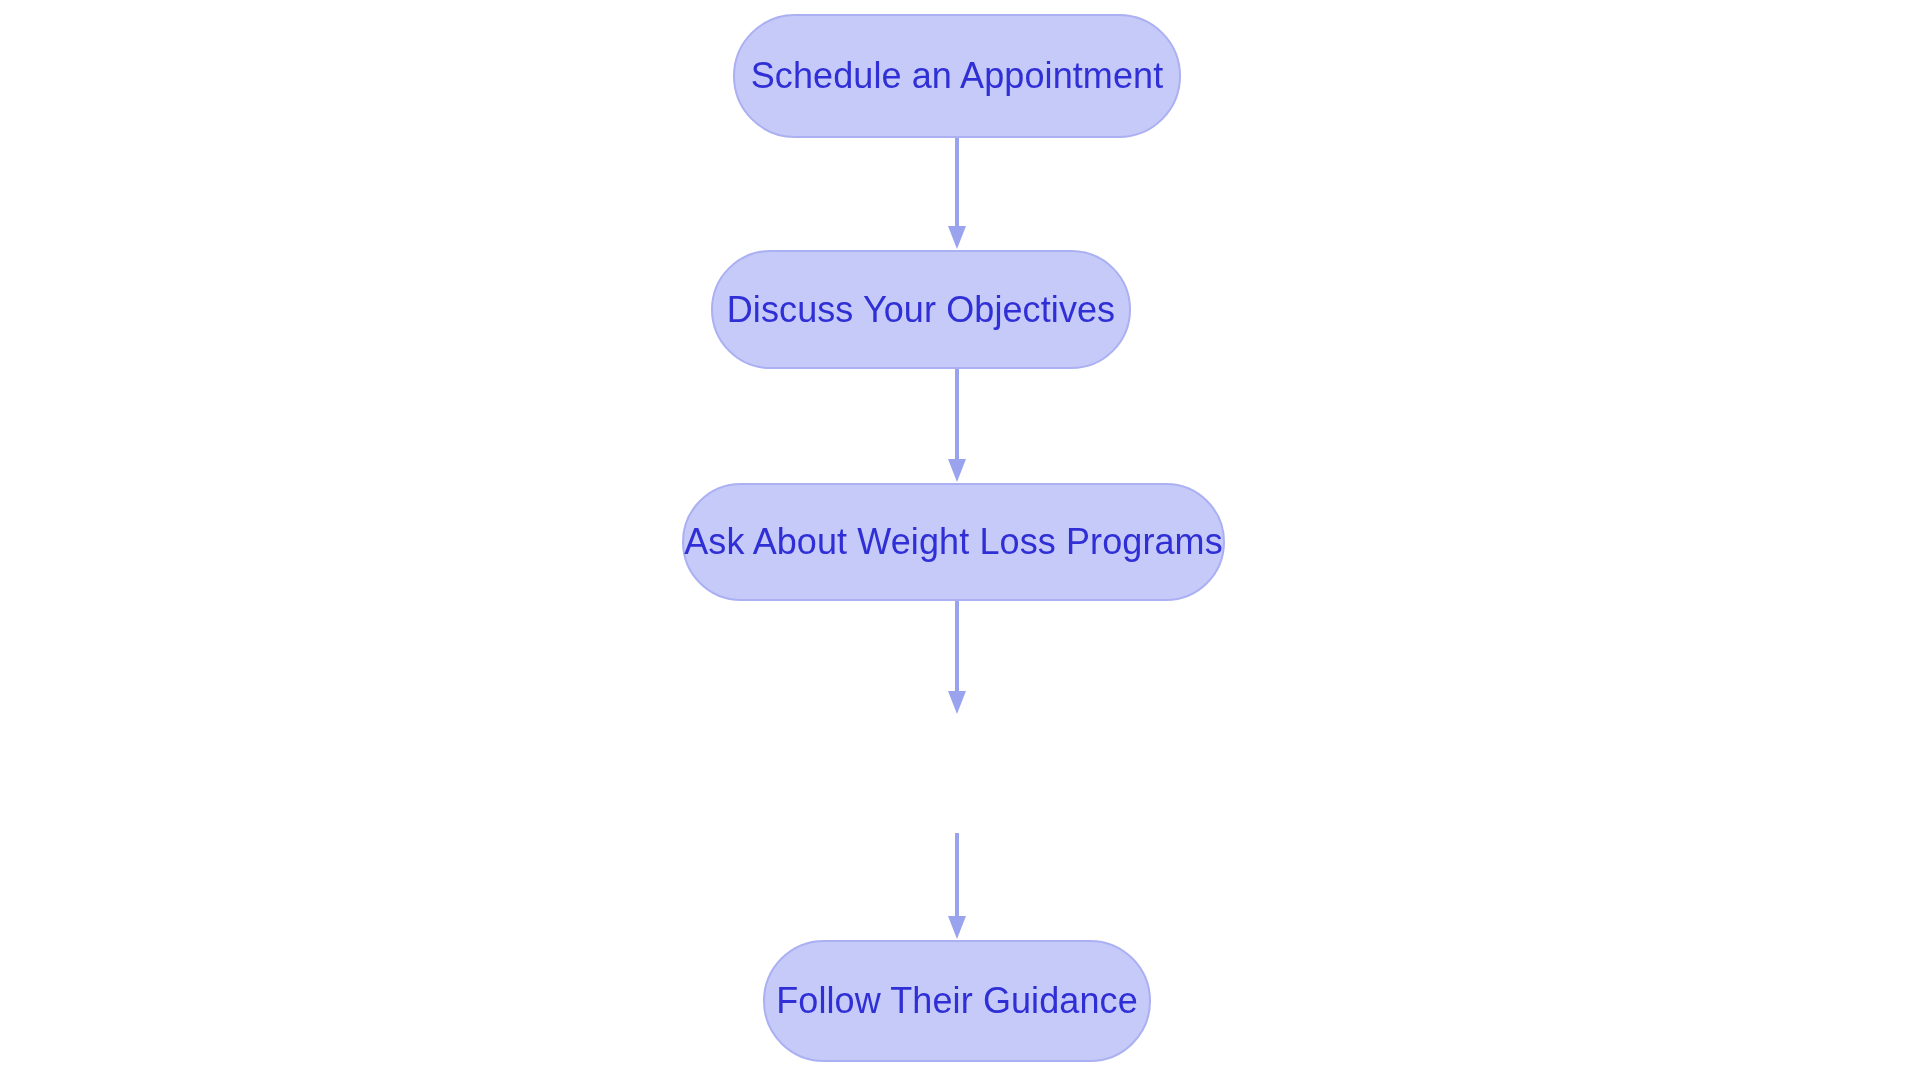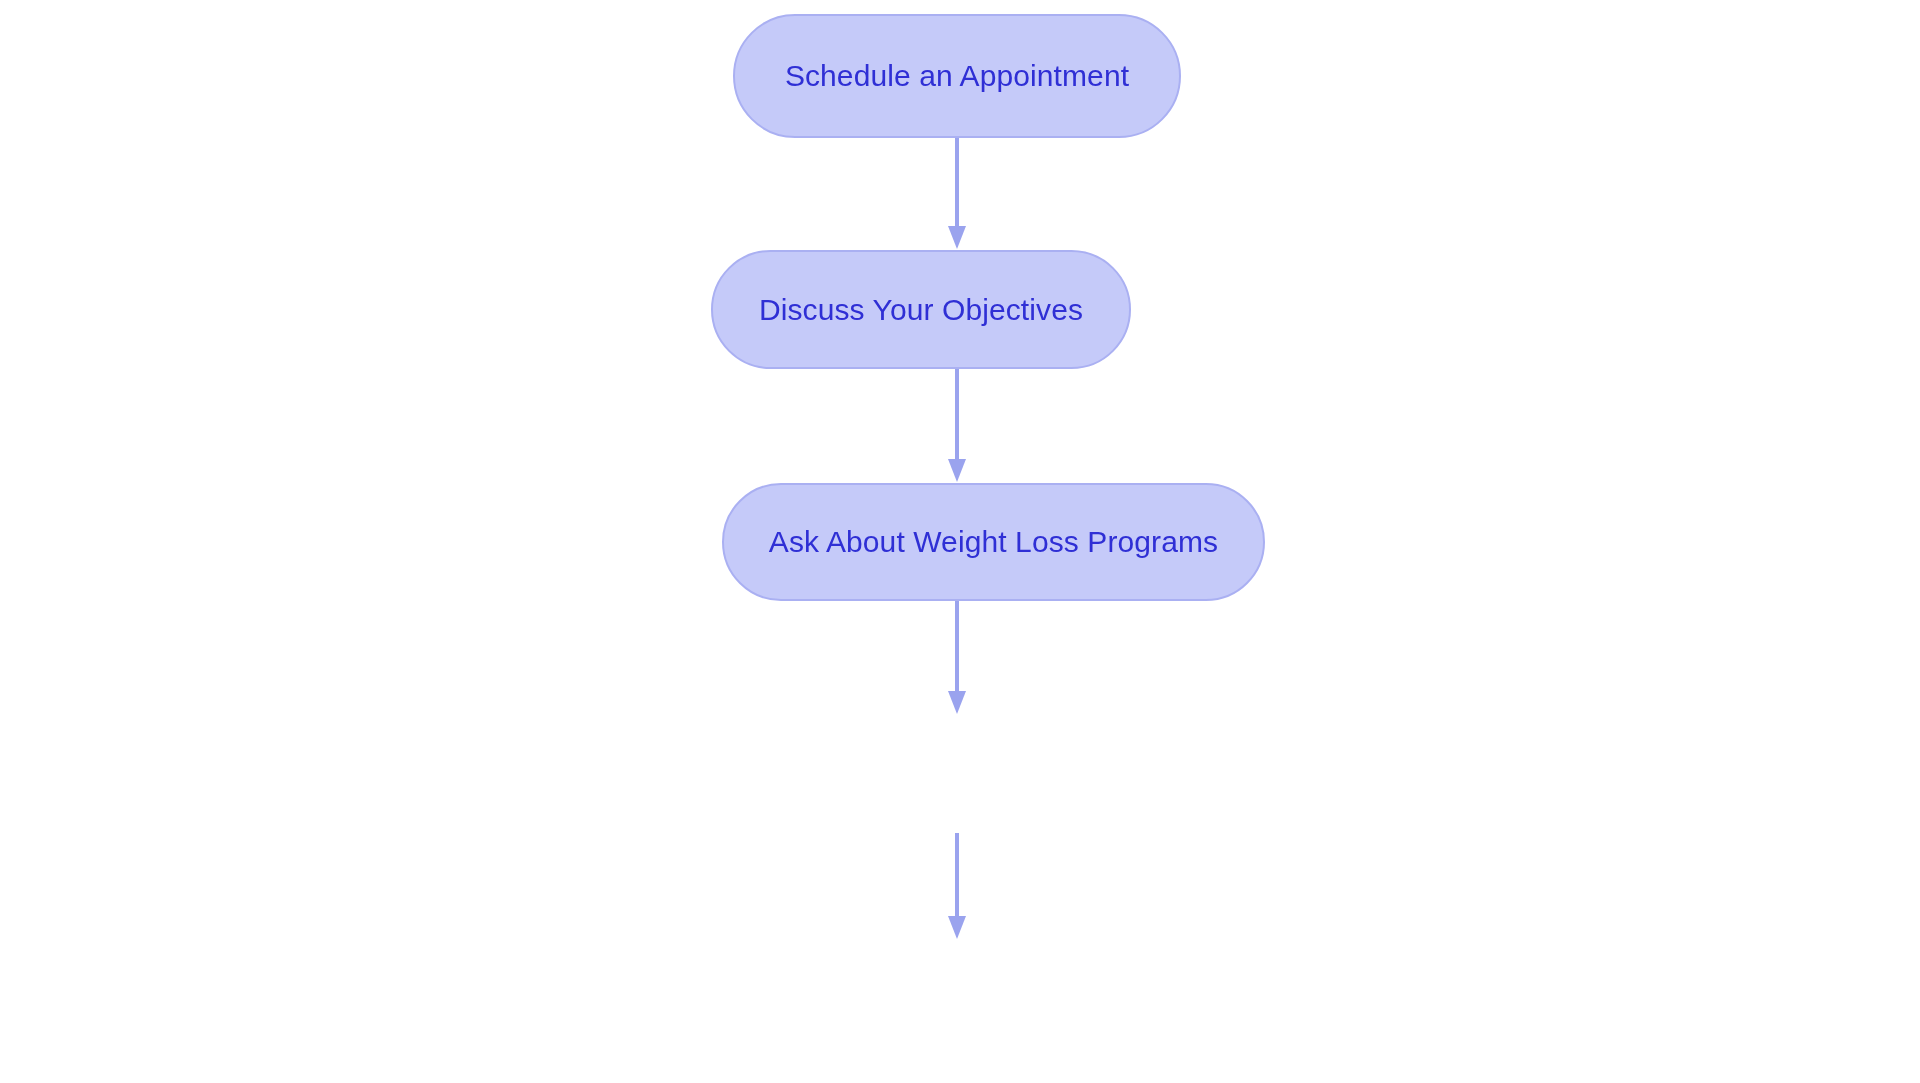--- a/index.html
+++ b/index.html
@@ -30,21 +30,21 @@
     align-items: center;
     justify-content: center;
     background: #c5caf9;
     border: 2px solid #aab0f2;
     border-radius: 999px;
     z-index: 2;
   }
   .node-label {
     color: #2f2fd5;
     font-family: "Liberation Sans", sans-serif;
-    font-size: 30px;
+    font-size: 36px;
     font-weight: 400;
     line-height: 1;
     letter-spacing: 0.1px;
     white-space: nowrap;
     text-align: center;
   }
 
   
   .connector {
     position: absolute;
@@ -89,19 +89,22 @@
   </div>
 
   <div class="node" style="left:733px; top:14px; width:448px; height:124px;">
     <span class="node-label">Schedule an Appointment</span>
   </div>
 
   <div class="node" style="left:711px; top:250px; width:420px; height:119px;">
     <span class="node-label">Discuss Your Objectives</span>
   </div>
 
-  <div class="node" style="left:722px; top:483px; width:543px; height:118px;">
+  <div class="node" style="left:682px; top:483px; width:543px; height:118px;">
     <span class="node-label">Ask About Weight Loss Programs</span>
   </div>
 
 
+  <div class="node" style="left:763px; top:940px; width:388px; height:122px;">
+    <span class="node-label">Follow Their Guidance</span>
+  </div>
 
 </div>
 
 </body></html>

